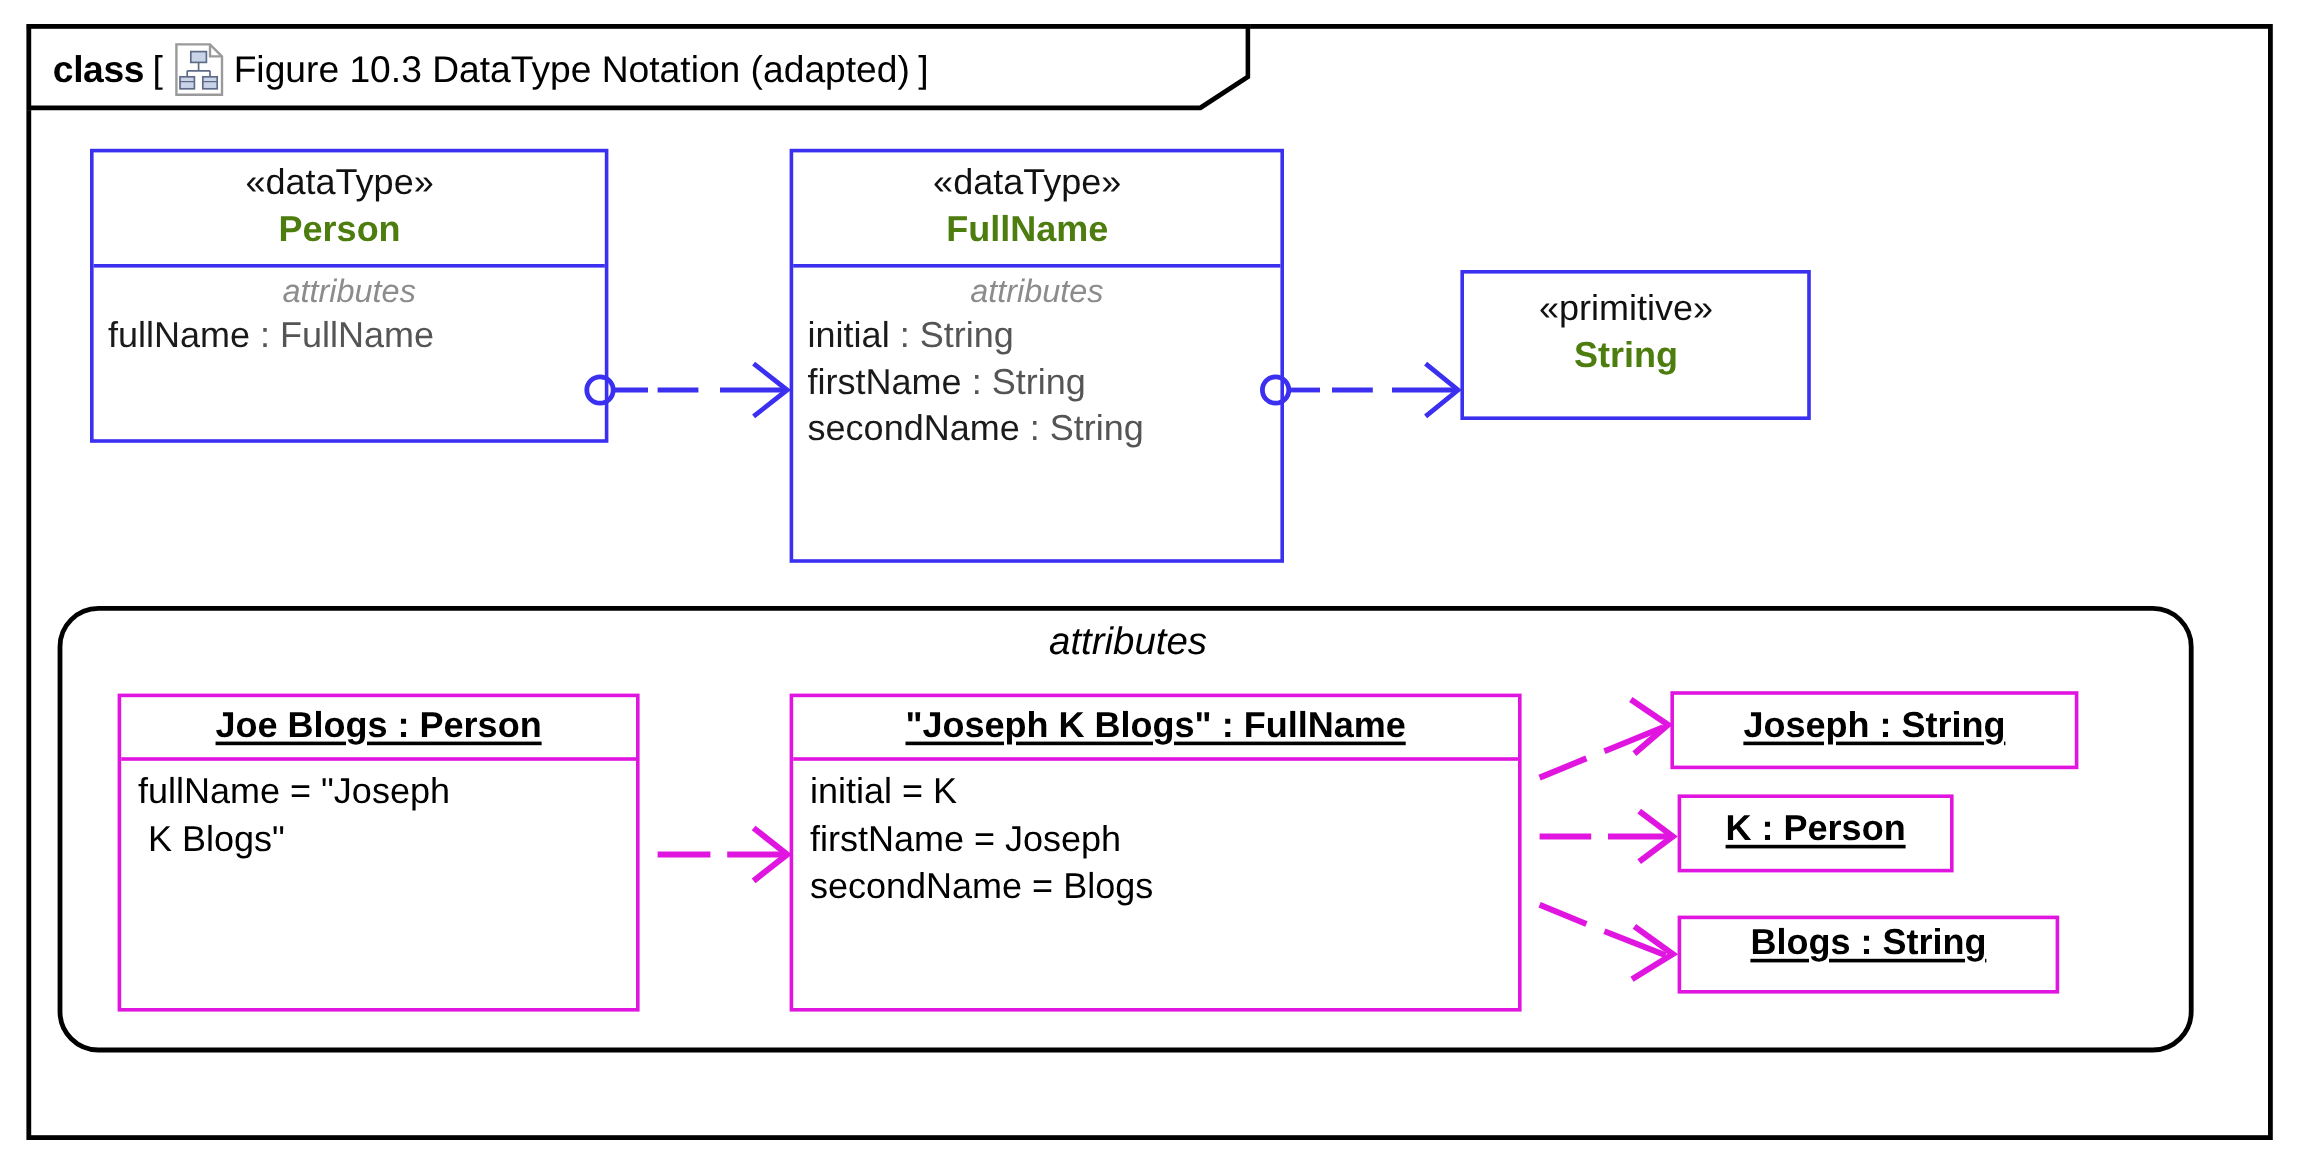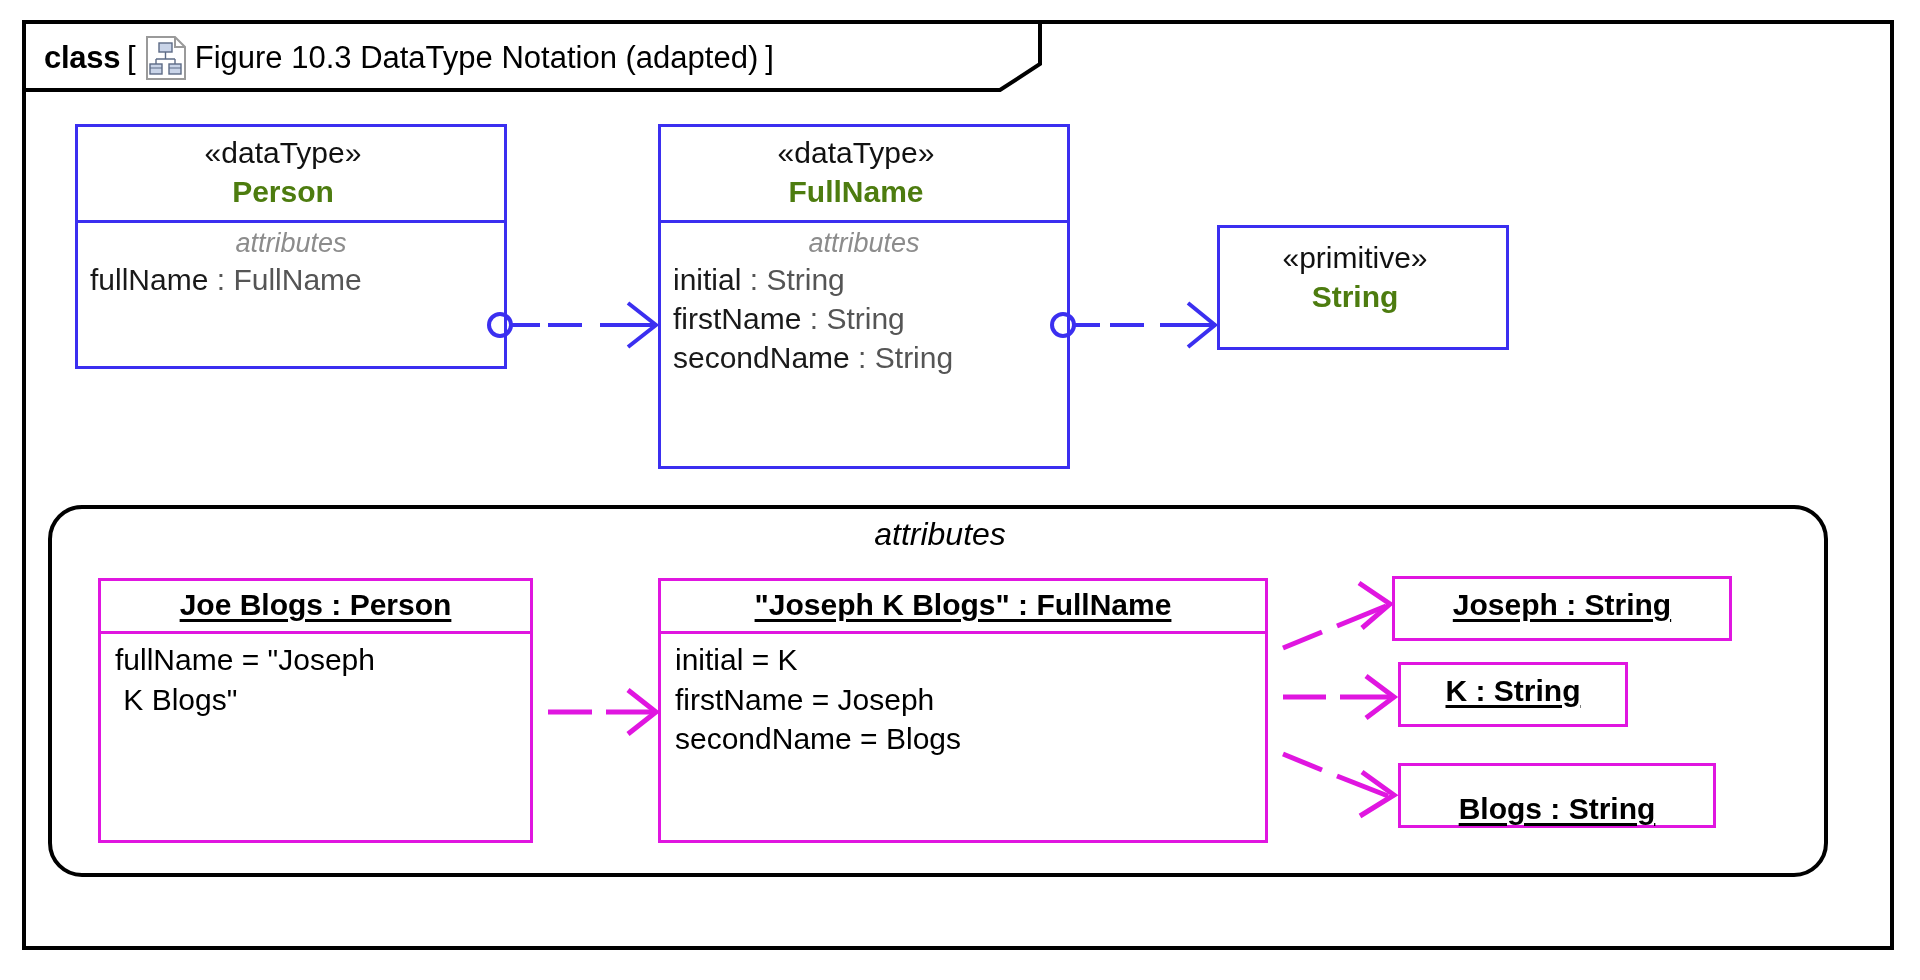--- a/index.html
+++ b/index.html
@@ -278,26 +278,26 @@
   </div>
 
   <div class="ibox" style="left:1392px; top:560px; width:340px; height:65px;margin-top:16px;">
     <div class="ibox-head" style="padding-top:9px;">
       <span class="ibox-title">Joseph : String</span>
     </div>
   </div>
 
   <div class="ibox" style="left:1398px; top:662px; width:230px; height:65px;">
     <div class="ibox-head" style="padding-top:9px;">
-      <span class="ibox-title">K : String</span>
+      <span class="ibox-title">K : Person</span>
     </div>
   </div>
 
   <div class="ibox" style="left:1398px; top:763px; width:318px; height:65px;">
-    <div class="ibox-head" style="padding-top:26px;">
+    <div class="ibox-head" style="padding-top:3px;">
       <span class="ibox-title">Blogs : String</span>
     </div>
   </div>
 
   <svg class="conn-layer">
 
     <g>
       <circle cx="500" cy="325" r="11" fill="none" stroke="#3b2ff0" stroke-width="4"></circle>
       <line x1="511" y1="325" x2="540" y2="325" stroke="#3b2ff0" stroke-width="4"></line>
       <line x1="548" y1="325" x2="590" y2="325" stroke="#3b2ff0" stroke-width="4" stroke-dasharray="34 22"></line>

